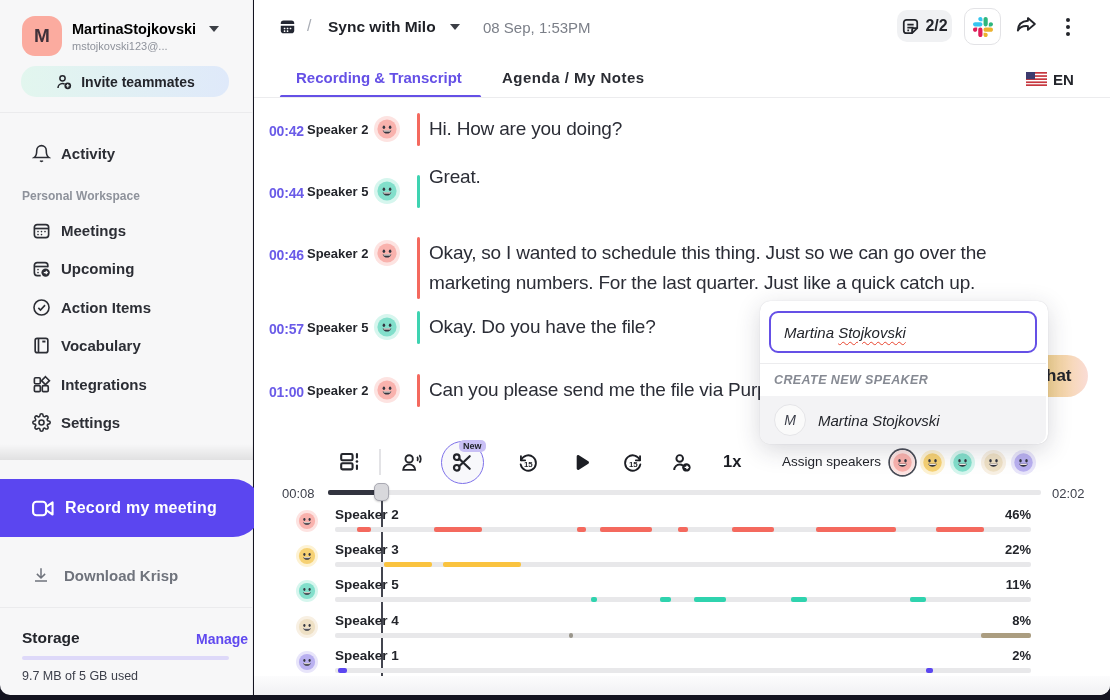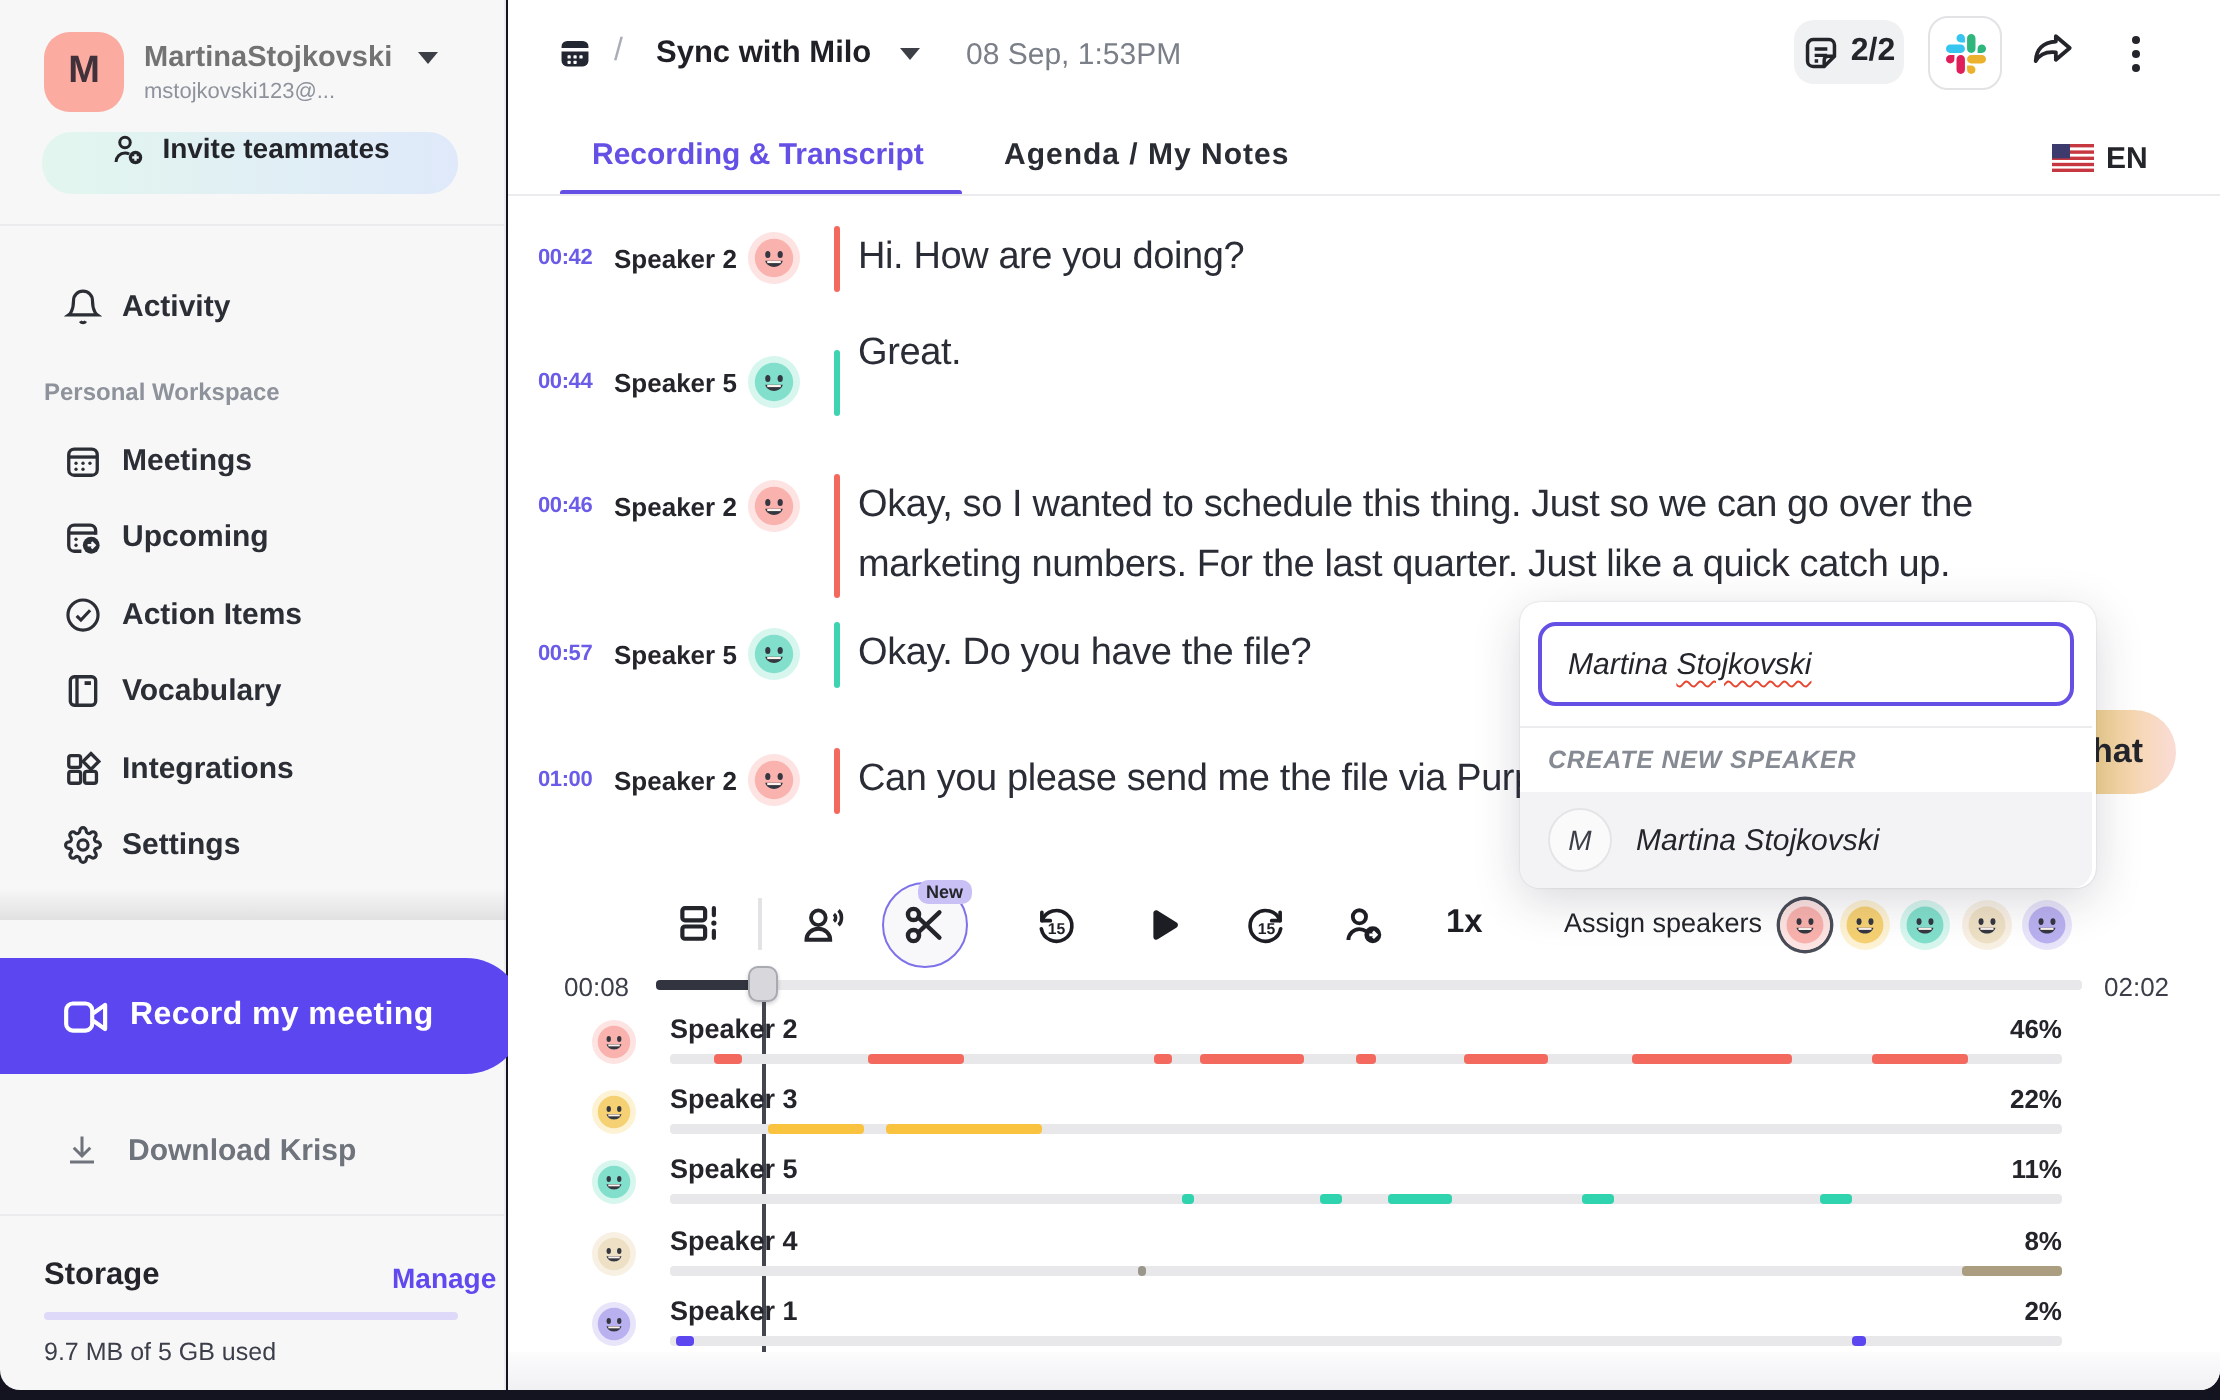--- a/index.html
+++ b/index.html
@@ -3,24 +3,24 @@
 <meta charset="utf-8">
 <style>
 * { margin:0; padding:0; box-sizing:border-box; }
 html,body { width:1110px; height:700px; overflow:hidden; font-family:"Liberation Sans", sans-serif; background:#141420; }
 .app { position:absolute; left:0; top:0; width:1110px; height:700px; }
 .sidebar { position:absolute; left:0; top:0; width:253px; height:695px; background:#f7f7f8; border-right:1px solid #ececee; border-bottom-left-radius:10px; }
 .main { position:absolute; left:254px; top:0; width:856px; height:695px; background:#ffffff; border-bottom-right-radius:10px; }
 .abs { position:absolute; }
 
 .avatar { left:22px; top:16px; width:40px; height:40px; border-radius:13px; background:#fbab9f; color:#40313a; font-size:19px; font-weight:bold; display:flex; align-items:center; justify-content:center; }
-.uname { left:72px; top:21px; font-size:14.5px; font-weight:bold; color:#737373; }
+.uname { left:72px; top:21px; font-size:14.5px; font-weight:bold; color:#000000; }
 .uemail { left:72px; top:40px; font-size:11px; color:#8e929b; }
 .caret { width:0; height:0; border-left:5px solid transparent; border-right:5px solid transparent; border-top:6px solid #3c3f46; }
-.invite { left:21px; top:66px; width:208px; height:31px; border-radius:15px; background:linear-gradient(90deg,#e2f6ee,#dfe9fa); display:flex; align-items:flex-start; justify-content:center; gap:8px; font-size:14px; font-weight:bold; color:#23252b; }
+.invite { left:21px; top:66px; width:208px; height:31px; border-radius:15px; background:linear-gradient(90deg,#e2f6ee,#dfe9fa); display:flex; align-items:center; justify-content:center; gap:8px; font-size:14px; font-weight:bold; color:#23252b; }
 .sdiv { left:0; width:253px; height:1px; background:#ebebed; }
 .navitem { left:0px; width:281px; height:34px; display:flex; align-items:center; gap:10px; padding-left:32px; font-size:15px; font-weight:bold; color:#2c2e35; }
 .navlabel { left:22px; font-size:12px; font-weight:bold; color:#8e929b; }
 .record { left:0px; top:479px; width:262px; height:58px; border-radius:0 29px 29px 0; background:#5b46f0; color:#fff; display:flex; align-items:center; justify-content:flex-start; padding-left:31px; gap:9px; font-size:16px; font-weight:bold; letter-spacing:0.2px; }
 .dload { left:32px; top:566px; display:flex; align-items:center; gap:14px; font-size:15px; font-weight:bold; color:#6f737c; }
 .storage-t { left:22px; top:629px; font-size:15.5px; font-weight:bold; color:#23252b; }
 .manage { top:631px; font-size:14px; font-weight:bold; color:#6049ef; }
 .sprog { left:22px; top:656px; width:207px; height:4px; border-radius:2px; background:#ded9f9; }
 .sused { left:22px; top:669px; font-size:12.5px; color:#3c3f4a; }
 .scrollshadow { left:0; top:444px; width:253px; height:16px; background:linear-gradient(180deg, rgba(247,247,248,0), rgba(0,0,0,0.09)); }
@@ -31,21 +31,21 @@
 .mdate { left:229px; top:19px; font-size:15px; color:#7b7f88; }
 .pill22 { left:643px; top:10px; width:55px; height:32px; background:#f0f1f3; border-radius:10px; display:flex; align-items:center; justify-content:center; gap:5px; font-size:16px; font-weight:bold; color:#23252b; }
 .slackbtn { left:710px; top:8px; width:37px; height:37px; background:#fff; border:1px solid #e3e3e6; border-radius:10px; display:flex; align-items:center; justify-content:center; }
 
 .tab1 { left:42px; top:69px; font-size:15px; font-weight:bold; color:#6550e6; }
 .tab2 { left:248px; top:69px; font-size:15px; font-weight:bold; color:#2a2c33; letter-spacing:0.5px; }
 .tabline { left:26px; top:95px; width:201px; height:3px; border-radius:2px; background:#6550e6; }
 .tabborder { left:0; top:97px; width:856px; height:1px; background:#ececee; }
 .en { left:799px; top:71px; font-size:15px; font-weight:bold; color:#23252b; }
 
-.trow-time { font-size:11px; font-weight:bold; color:#6a5be8; letter-spacing:-0.2px; }
+.trow-time { font-size:14px; font-weight:bold; color:#6a5be8; letter-spacing:-0.2px; }
 .trow-name { font-size:13px; font-weight:bold; color:#23252b; }
 .vbar { position:absolute; width:3px; border-radius:2px; }
 .ttext { font-size:19px; color:#2b2d36; line-height:30px; letter-spacing:-0.2px; }
 
 .ptime { font-size:13px; color:#3c3f4a; }
 .spkrow-name { font-size:13.5px; font-weight:bold; color:#23252b; }
 .spkrow-pct { font-size:13px; font-weight:bold; color:#23252b; }
 .track { position:absolute; height:4px; border-radius:2px; background:#e8e8ea; }
 .seg { position:absolute; height:4px; border-radius:2px; top:0; }
 

